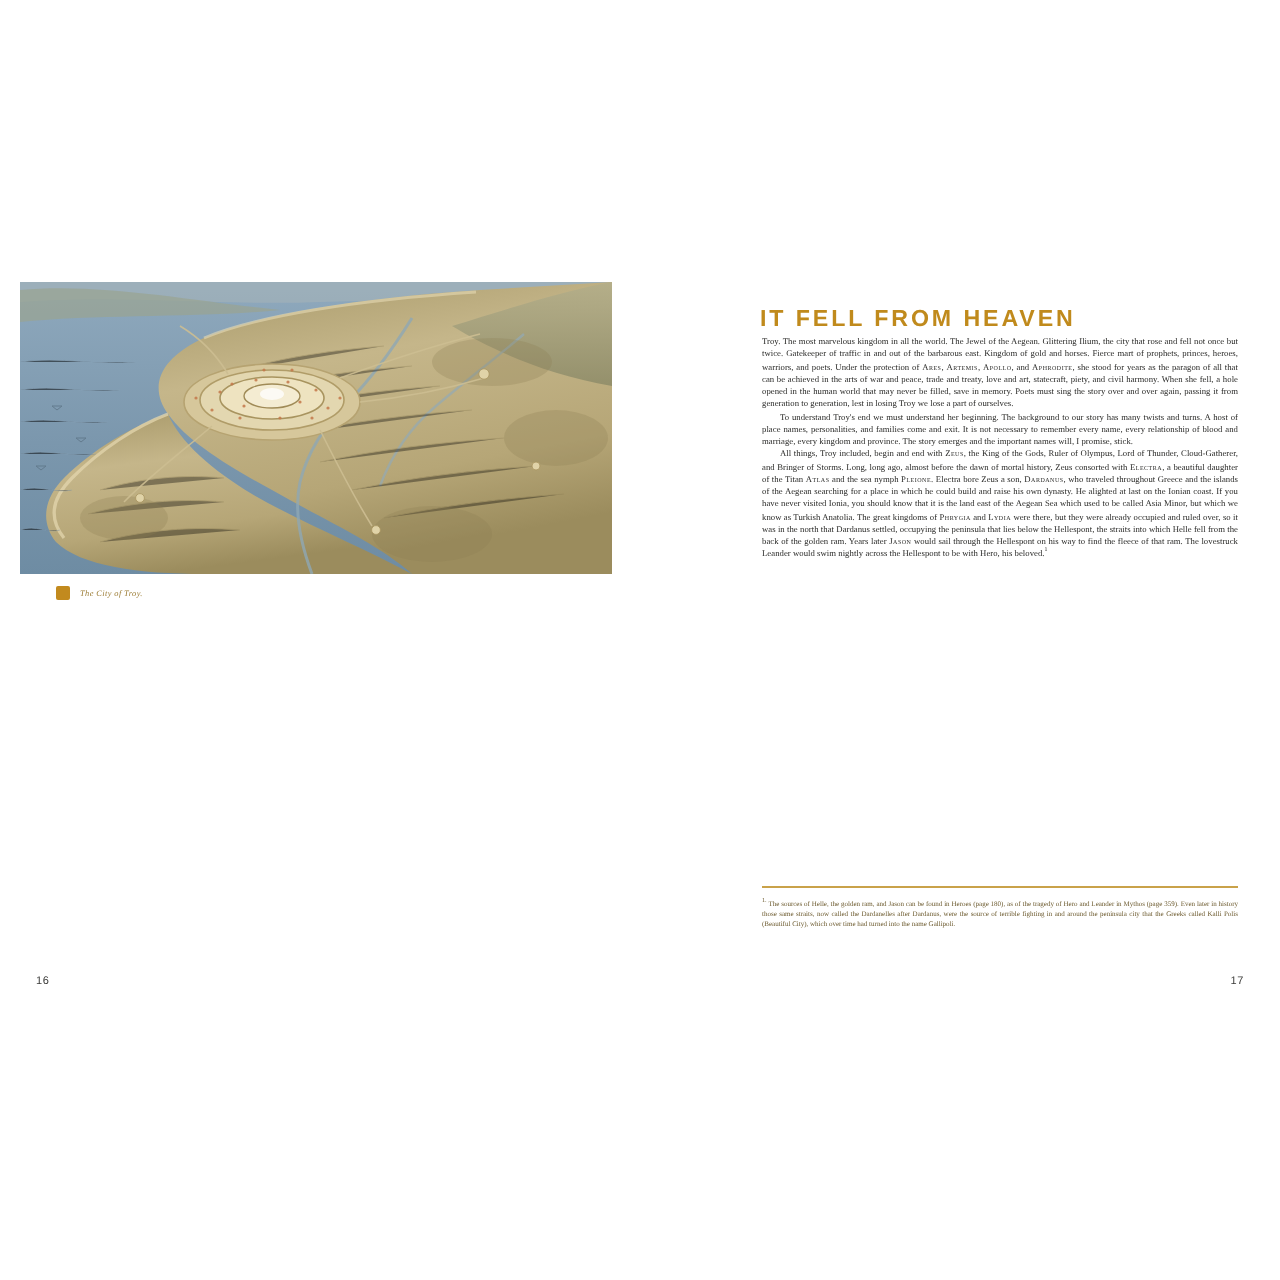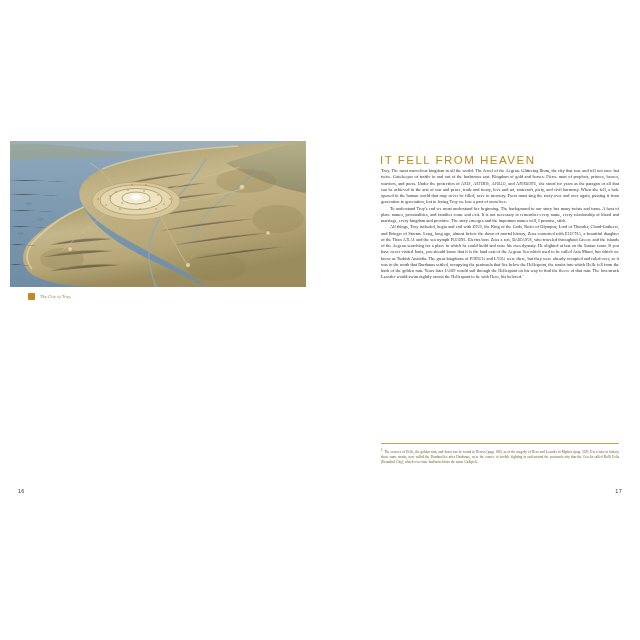--- a/index.html
+++ b/index.html
@@ -88,21 +88,21 @@
     background: #ffffff;
   }
   .headline {
     position: absolute;
     left: 60px;
     top: 145px;
     width: 248px;
     font-family: "Liberation Sans", sans-serif;
     font-size: 11.6px;
     letter-spacing: 1.45px;
-    font-weight: 400;
+    font-weight: 700;
     color: #c08a1c;
     white-space: nowrap;
   }
   .column {
     position: absolute;
     left: 61px;
     top: 168px;
     width: 238px;
   }
   .column p {

